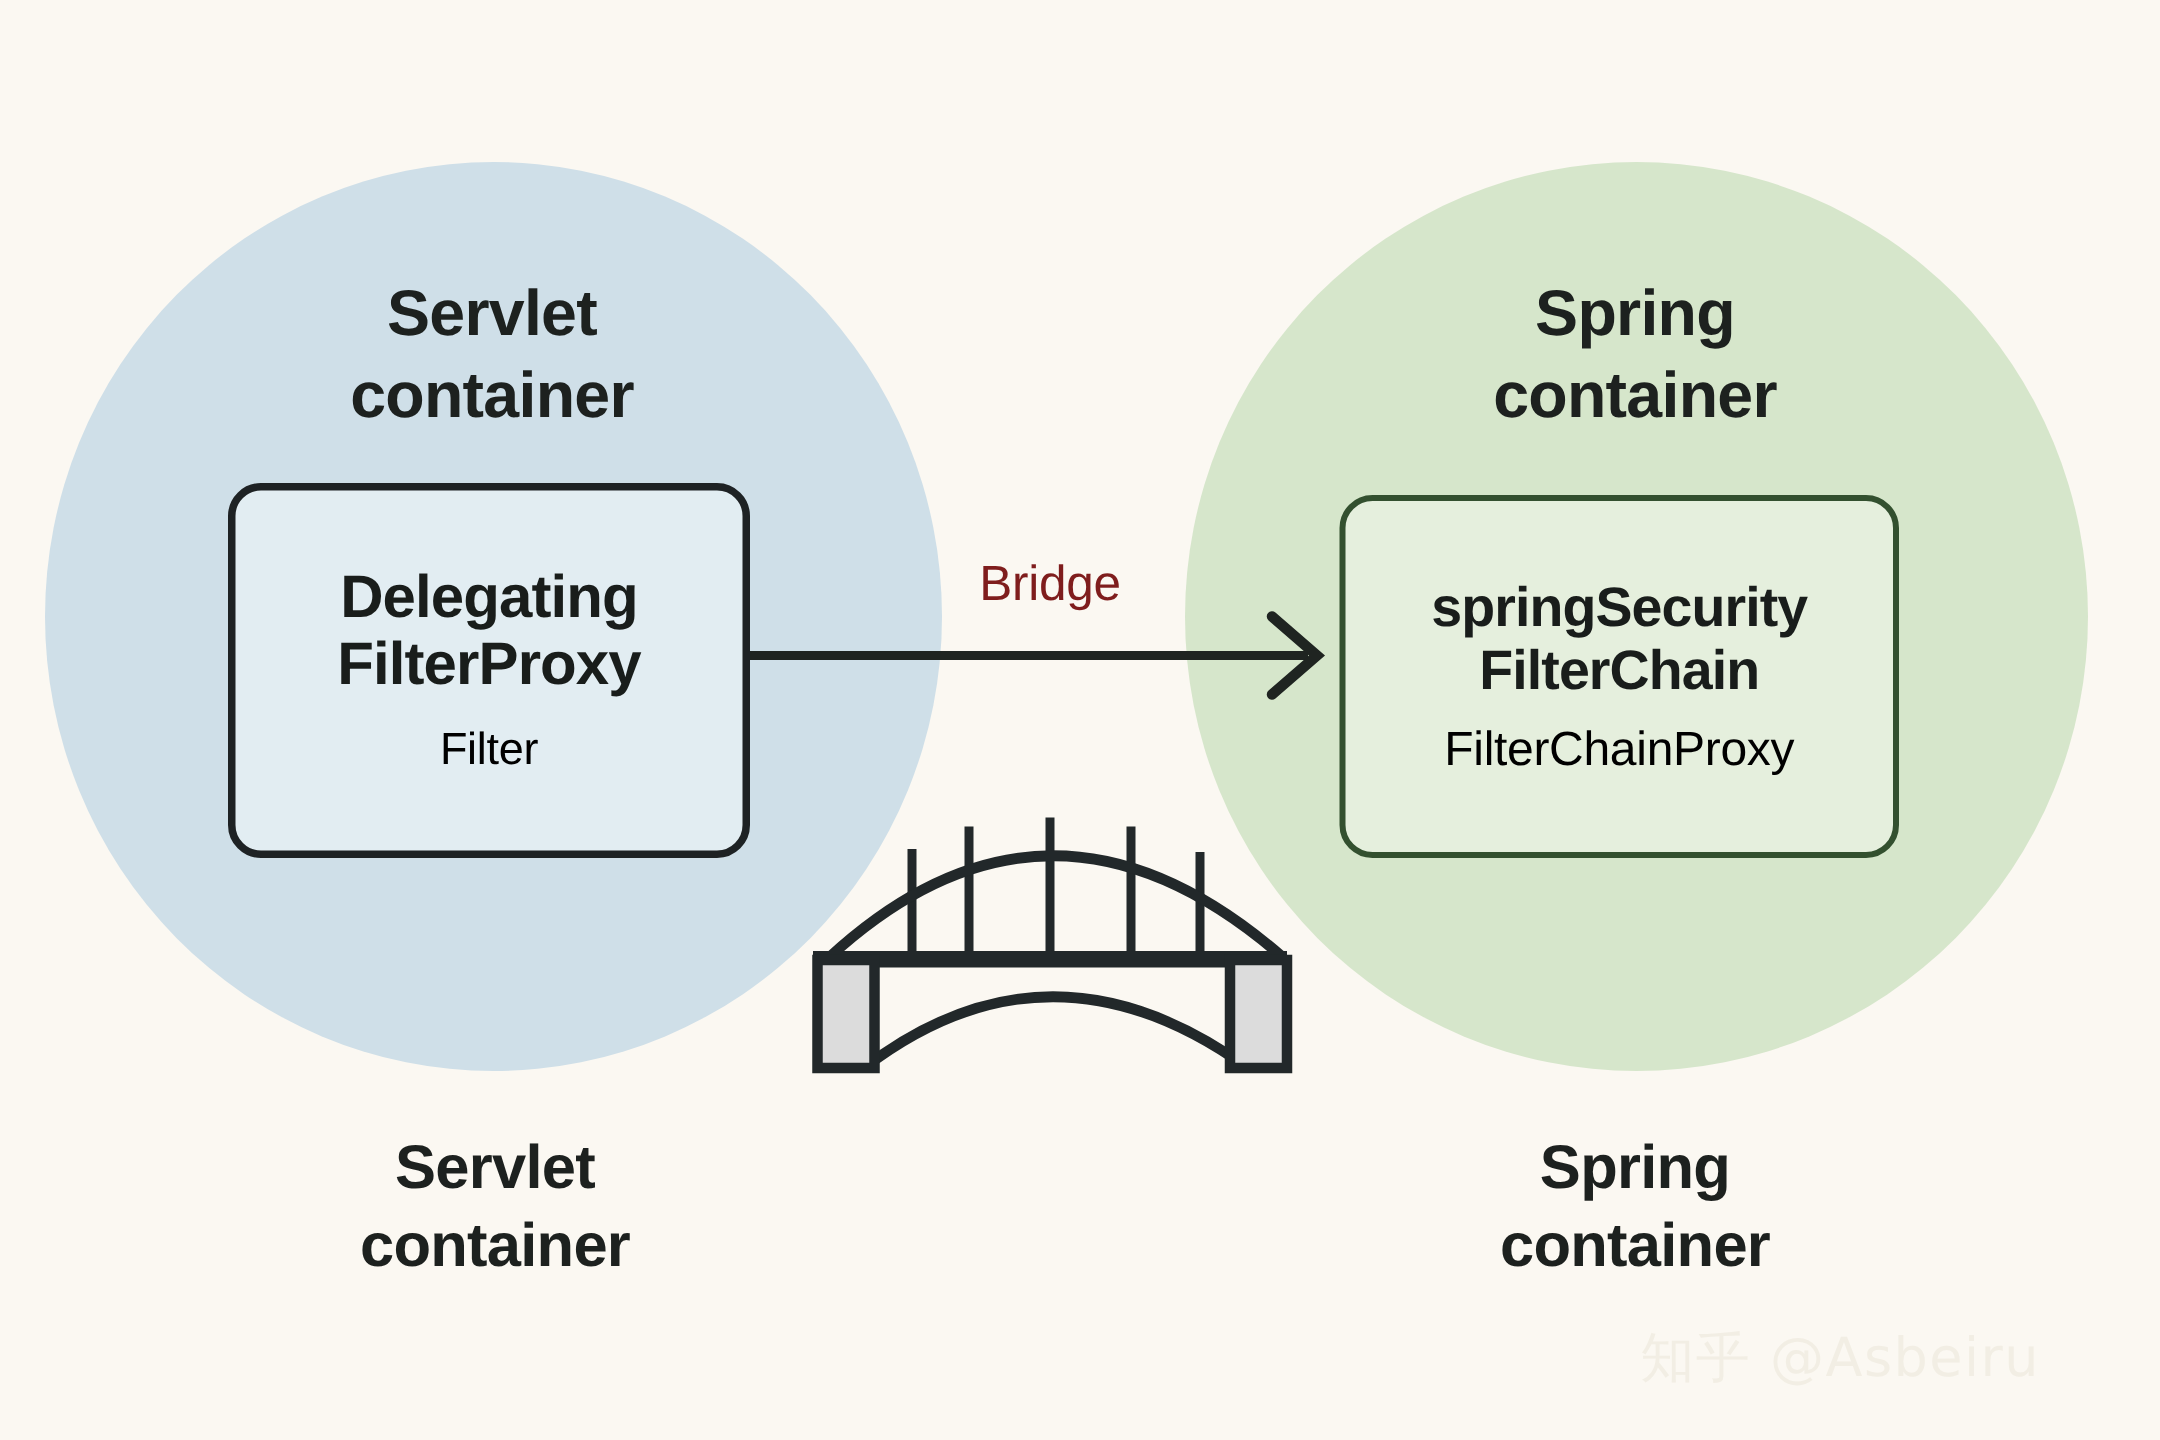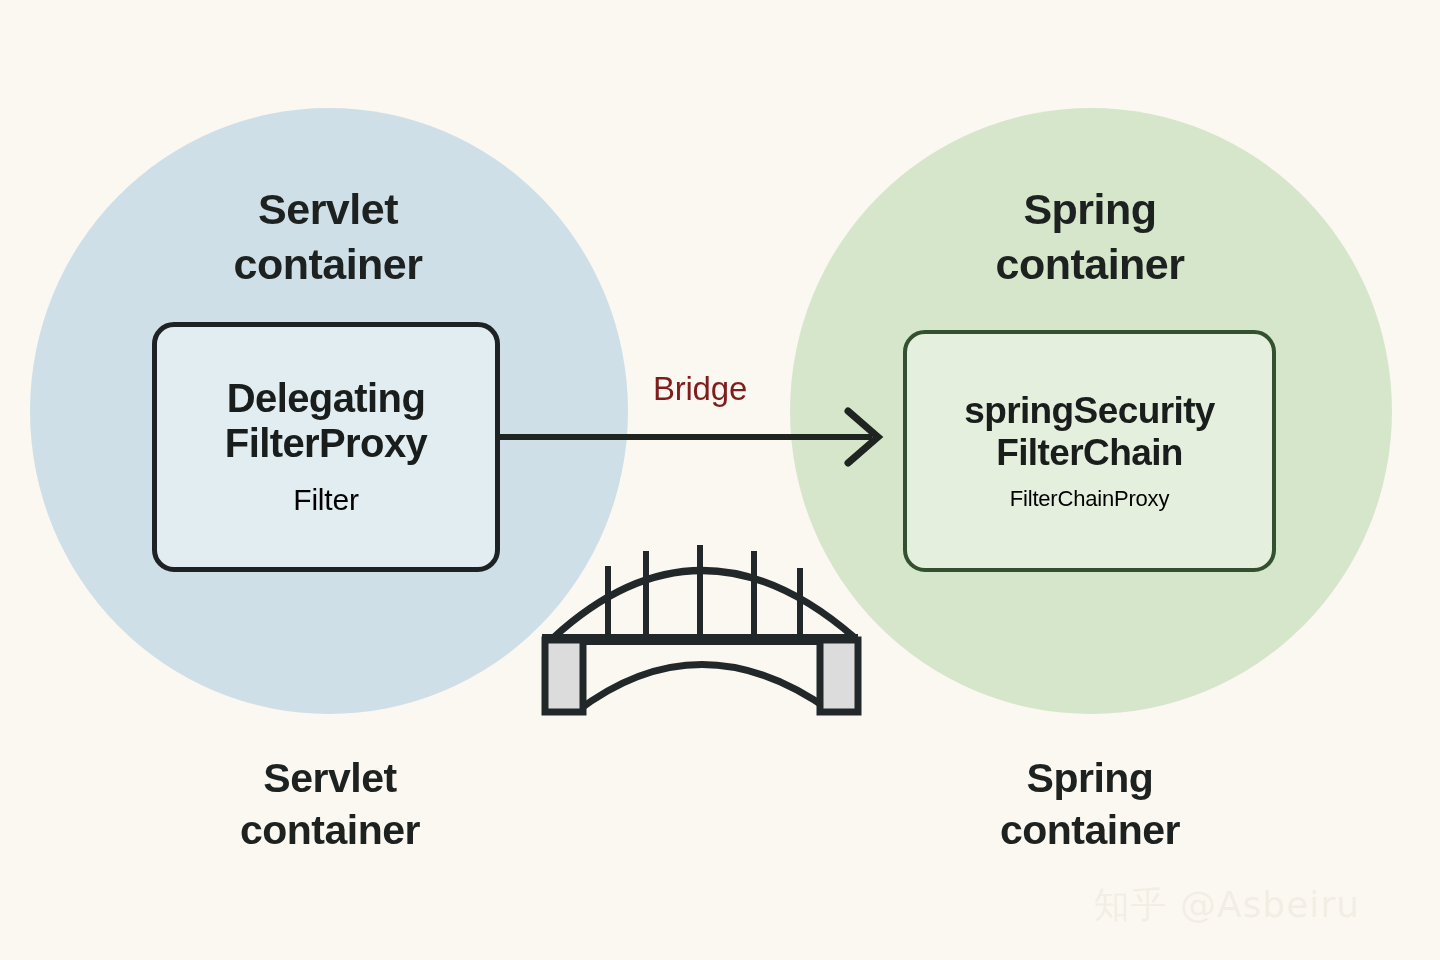--- a/index.html
+++ b/index.html
@@ -81,21 +81,20 @@
     background: #e2edf2;
     border: 5px solid #1e2224;
   }
   .box-springsec {
     left: 893px;
     top: 330px;
     width: 373px;
     height: 242px;
     background: #e5efdd;
     border: 4px solid #33502f;
-    margin-left: 10px;
   }
   .box-main {
     font-weight: bold;
     font-size: 40px;
     line-height: 1.13;
     text-align: center;
     letter-spacing: -0.6px;
     color: #191d1b;
     white-space: pre-line;
   }
@@ -105,21 +104,21 @@
   .box-sub {
     font-weight: normal;
     font-size: 30px;
     line-height: 1.2;
     text-align: center;
     margin-top: 16px;
     color: #000000;
     letter-spacing: -0.2px;
   }
   .box-springsec .box-sub {
-    font-size: 22px;
+    font-size: 32px;
     margin-top: 12px;
   }
 
   
   .arrow-layer {
     position: absolute;
     left: 0;
     top: 0;
     width: 1440px;
     height: 960px;

